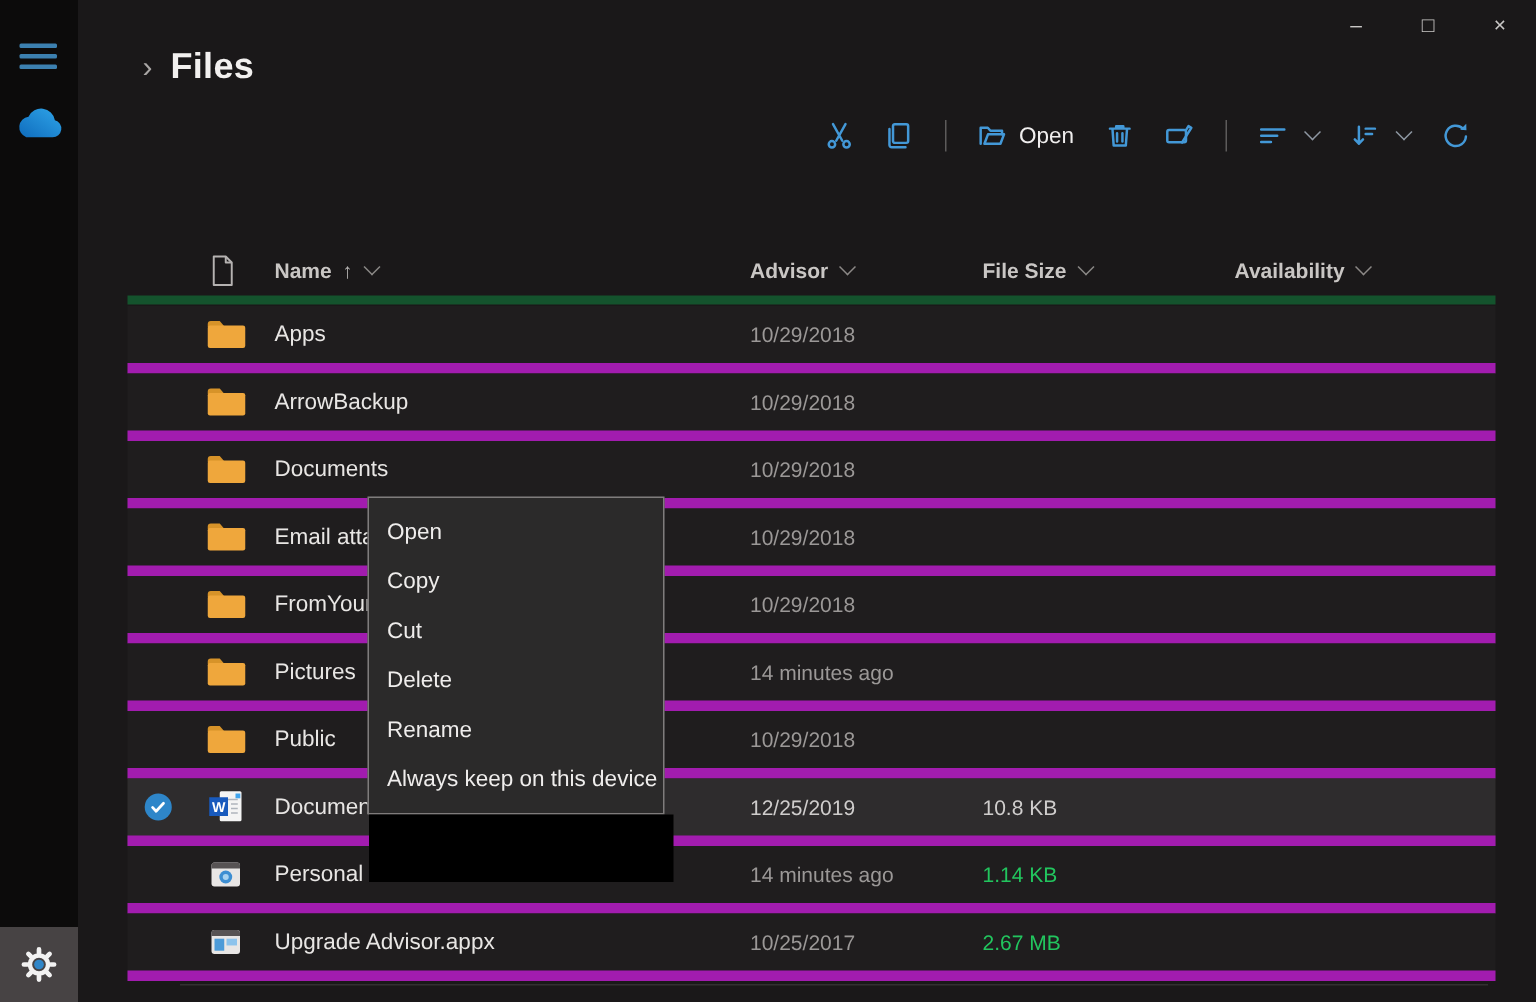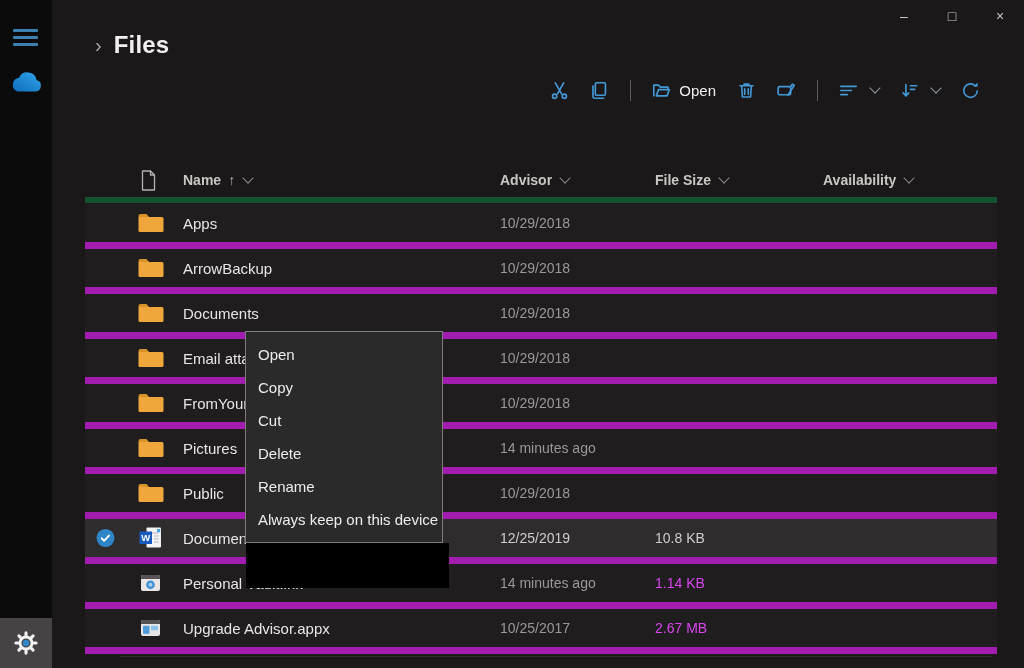--- a/index.html
+++ b/index.html
@@ -49,21 +49,21 @@
   .row{position:relative;height:45px;background:#1f1d1e;border-bottom:7px solid #a21caf;box-sizing:border-box;cursor:pointer;}
   .row.selected{background:#2e2c2d;}
   .cell{position:absolute;top:50%;transform:translateY(-50%);}
   .check-cell{left:11px;width:19px;height:19px;}
   .icon-cell{left:53px;line-height:0;}
   .fi{width:26px;height:20px;display:block;}
   .fi.small{width:21px;height:17px;margin-left:2px;}
   .fi.word{width:24px;height:22px;margin-left:1px;}
   .name-cell{left:98px;color:#e8e6e4;font-size:15px;white-space:nowrap;}
   .mod-cell{left:415px;color:#9b9897;font-size:14px;white-space:nowrap;}
-  .size-cell{left:570px;color:#d946ef;font-size:14px;white-space:nowrap;}
+  .size-cell{left:570px;color:#22c55e;font-size:14px;white-space:nowrap;}
   .row.selected .mod-cell,.row.selected .size-cell{color:#cfcdcc;}
   .bottom-line{position:absolute;left:120px;top:656px;width:872px;height:1px;background:#323031;}
 
   
   .context-menu{position:absolute;left:245px;top:331px;width:198px;box-sizing:border-box;background:#2b2a2a;
                 border:1px solid #7f7c7c;padding:6px 0;z-index:5;}
   .menu-item{height:33px;line-height:33px;padding-left:12px;color:#efedec;font-size:15px;cursor:pointer;white-space:nowrap;}
   .redacted-item{position:absolute;left:246px;top:543px;width:203px;height:45px;background:#000;z-index:6;}
 </style>
 </head>

